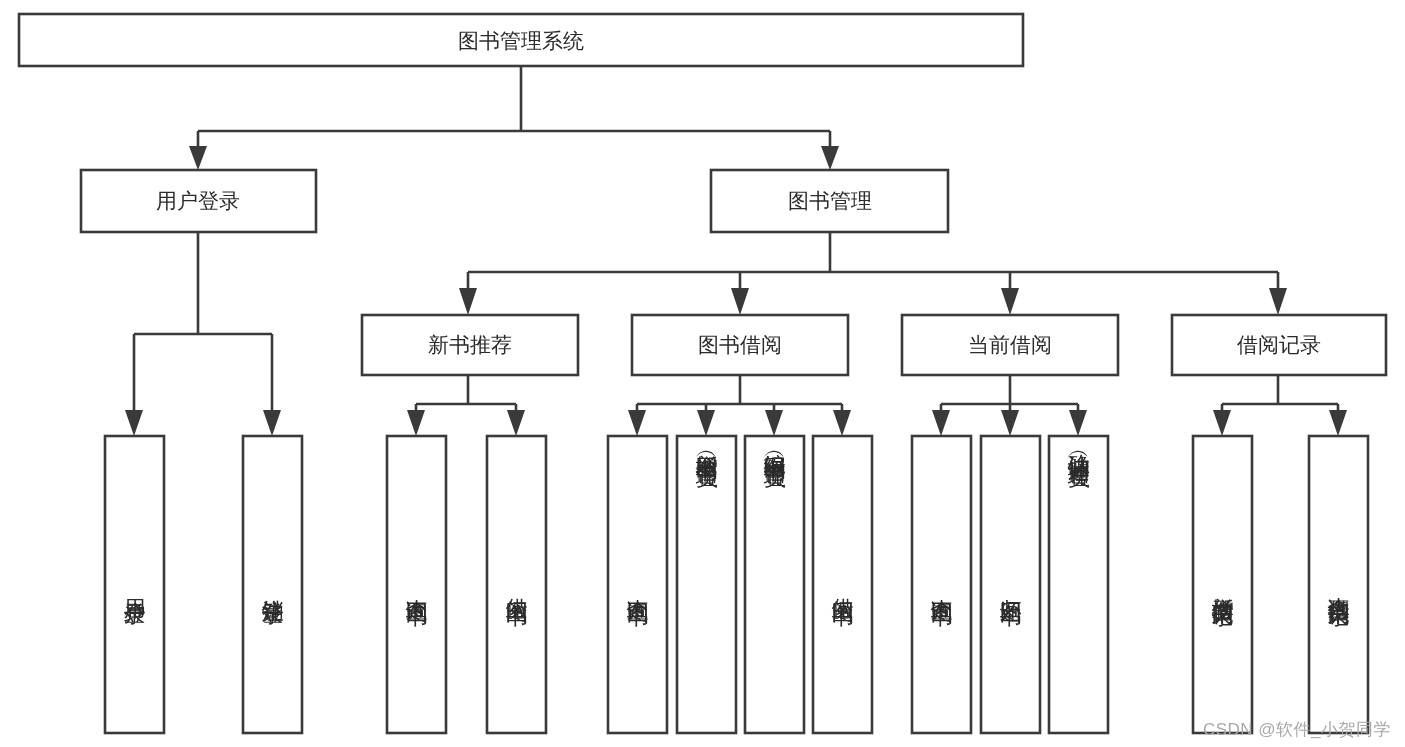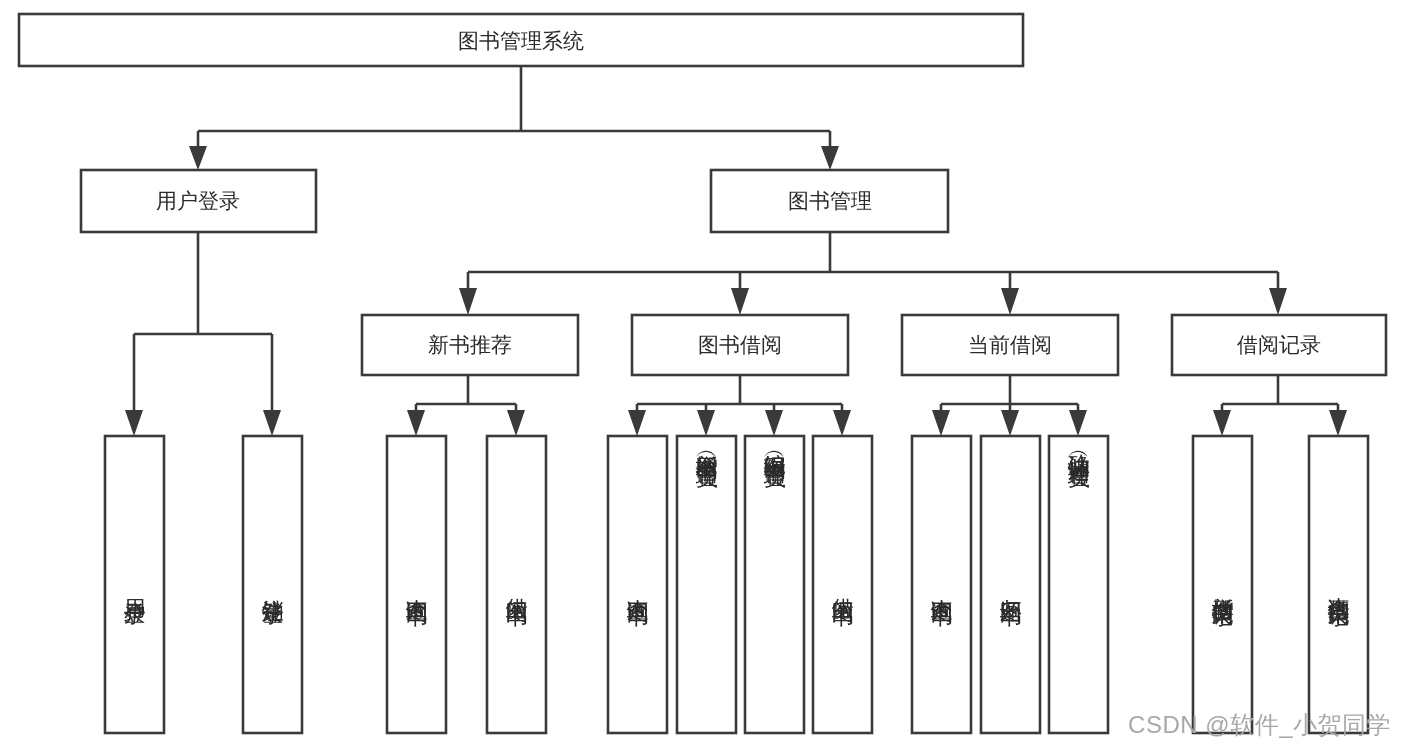--- a/index.html
+++ b/index.html
@@ -66,21 +66,21 @@
     letter-spacing: 2px;
     color: #2b2b2b;
     white-space: nowrap;
     text-align: center;
   }
   .watermark {
     position: absolute;
     right: 14px;
     bottom: 6px;
     font-family: "Liberation Sans", "DejaVu Sans", sans-serif;
-    font-size: 24px;
+    font-size: 17px;
     color: #a8a8a8;
     letter-spacing: 0.5px;
     white-space: nowrap;
   }
 </style>
 </head>
 <body>
 
 <div id="diagram-root">
 

